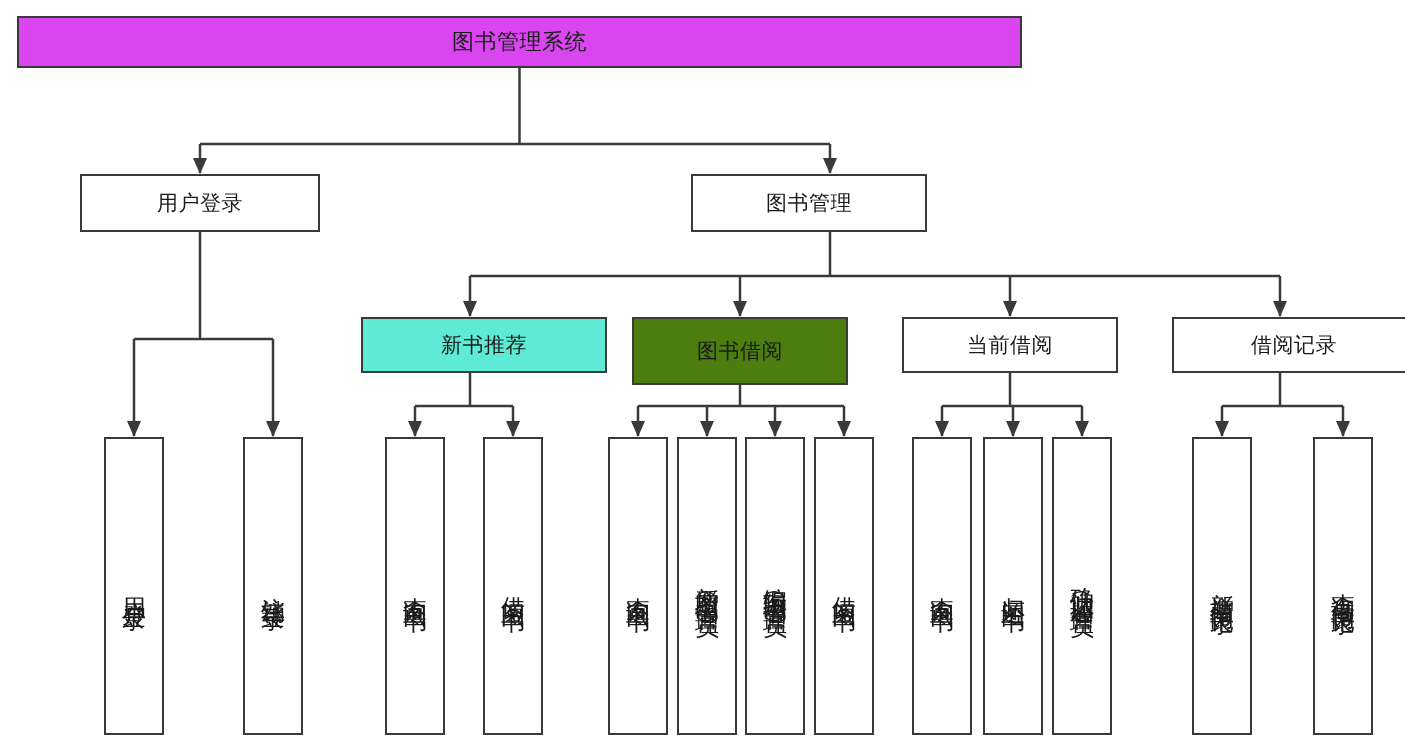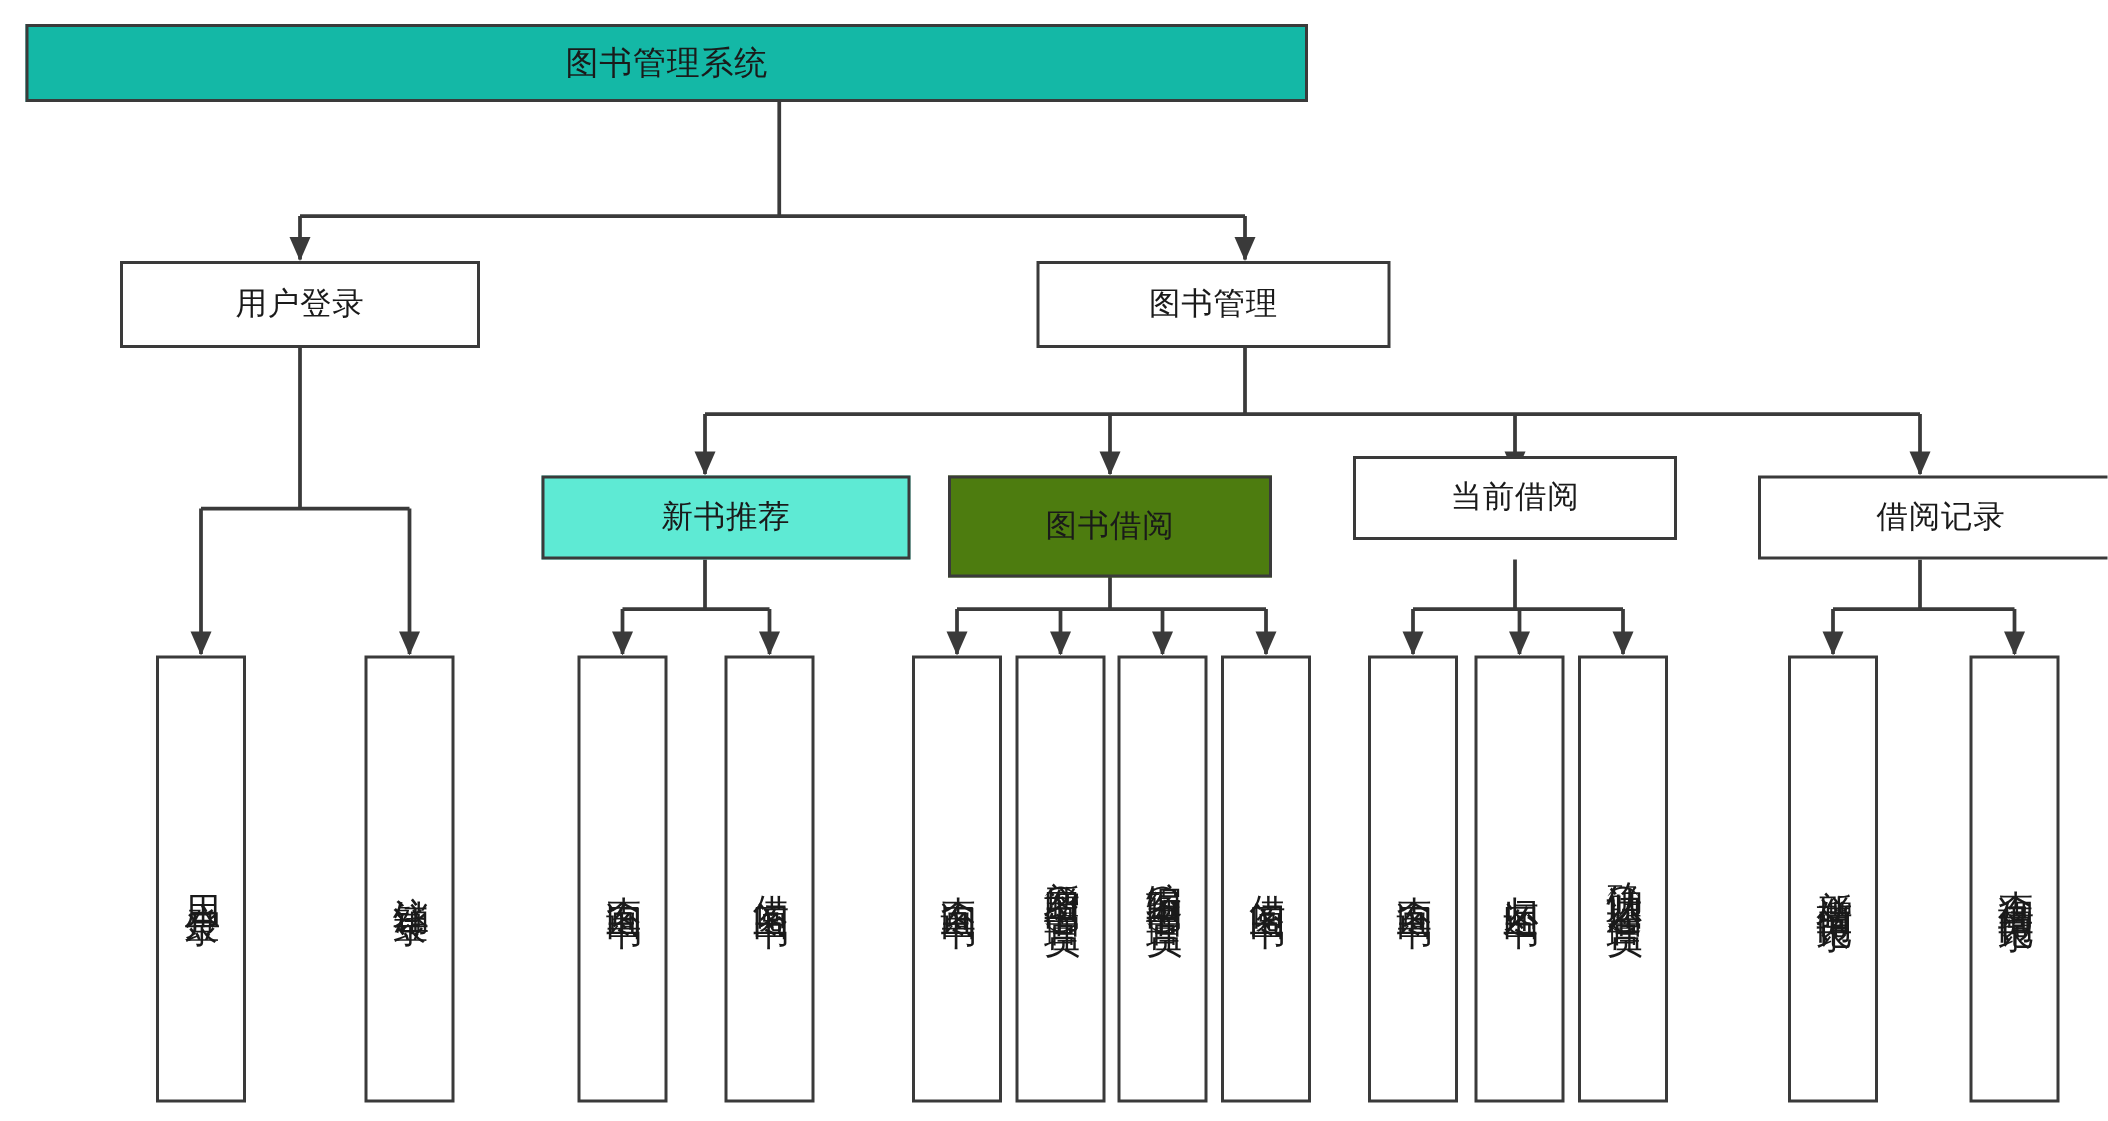--- a/index.html
+++ b/index.html
@@ -126,36 +126,36 @@
       <line x1="1082" y1="406" x2="1082" y2="436" stroke="#3a3a3a" stroke-width="2.5"></line>
       <polygon points="1075,421 1089,421 1082,437" fill="#3a3a3a"></polygon>
       <line x1="1280" y1="373" x2="1280" y2="406" stroke="#3a3a3a" stroke-width="2.5"></line>
       <line x1="1222" y1="406" x2="1343" y2="406" stroke="#3a3a3a" stroke-width="2.5"></line>
       <line x1="1222" y1="406" x2="1222" y2="436" stroke="#3a3a3a" stroke-width="2.5"></line>
       <polygon points="1215,421 1229,421 1222,437" fill="#3a3a3a"></polygon>
       <line x1="1343" y1="406" x2="1343" y2="436" stroke="#3a3a3a" stroke-width="2.5"></line>
       <polygon points="1336,421 1350,421 1343,437" fill="#3a3a3a"></polygon>
     </svg>
   <div id="node-layer">
-      <div class="node horiz root" style="left: 17px; top: 16px; width: 855px; height: 52px; border-color: rgb(58, 58, 58); background: #14b8a6;">
+      <div class="node horiz root" style="left: 17px; top: 16px; width: 1005px; height: 52px; border-color: rgb(58, 58, 58); background: #d946ef;">
         <span class="node-label" style="color: rgb(26, 26, 26);">图书管理系统</span>
       </div>
       <div class="node horiz" style="left: 80px; top: 174px; width: 240px; height: 58px; border-color: rgb(58, 58, 58); background: rgb(255, 255, 255);">
         <span class="node-label" style="color: rgb(26, 26, 26);">用户登录</span>
       </div>
       <div class="node horiz" style="left: 691px; top: 174px; width: 236px; height: 58px; border-color: rgb(58, 58, 58); background: rgb(255, 255, 255);">
         <span class="node-label" style="color: rgb(26, 26, 26);">图书管理</span>
       </div>
       <div class="node horiz" style="left: 361px; top: 317px; width: 246px; height: 56px; border-color: rgb(58, 58, 58); background: #5eead4;">
         <span class="node-label" style="color: rgb(26, 26, 26);">新书推荐</span>
       </div>
       <div class="node horiz" style="left: 632px; top: 317px; width: 216px; height: 68px; border-color: rgb(58, 58, 58); background: #4d7c0f;">
         <span class="node-label" style="color: rgb(26, 26, 26);">图书借阅</span>
       </div>
-      <div class="node horiz" style="left: 902px; top: 304px; width: 216px; height: 56px; border-color: rgb(58, 58, 58); background: rgb(255, 255, 255);">
+      <div class="node horiz" style="left: 902px; top: 317px; width: 216px; height: 56px; border-color: rgb(58, 58, 58); background: rgb(255, 255, 255);">
         <span class="node-label" style="color: rgb(26, 26, 26);">当前借阅</span>
       </div>
       <div class="node horiz" style="left: 1172px; top: 317px; width: 244px; height: 56px; border-color: rgb(58, 58, 58); background: rgb(255, 255, 255);">
         <span class="node-label" style="color: rgb(26, 26, 26);">借阅记录</span>
       </div>
       <div class="node vert" style="left: 104px; top: 437px; width: 60px; height: 298px; border-color: rgb(58, 58, 58); background: rgb(255, 255, 255);">
         <span class="node-label" style="color: rgb(26, 26, 26);">用户登录</span>
       </div>
       <div class="node vert" style="left: 243px; top: 437px; width: 60px; height: 298px; border-color: rgb(58, 58, 58); background: rgb(255, 255, 255);">
         <span class="node-label" style="color: rgb(26, 26, 26);">注销登录</span>

